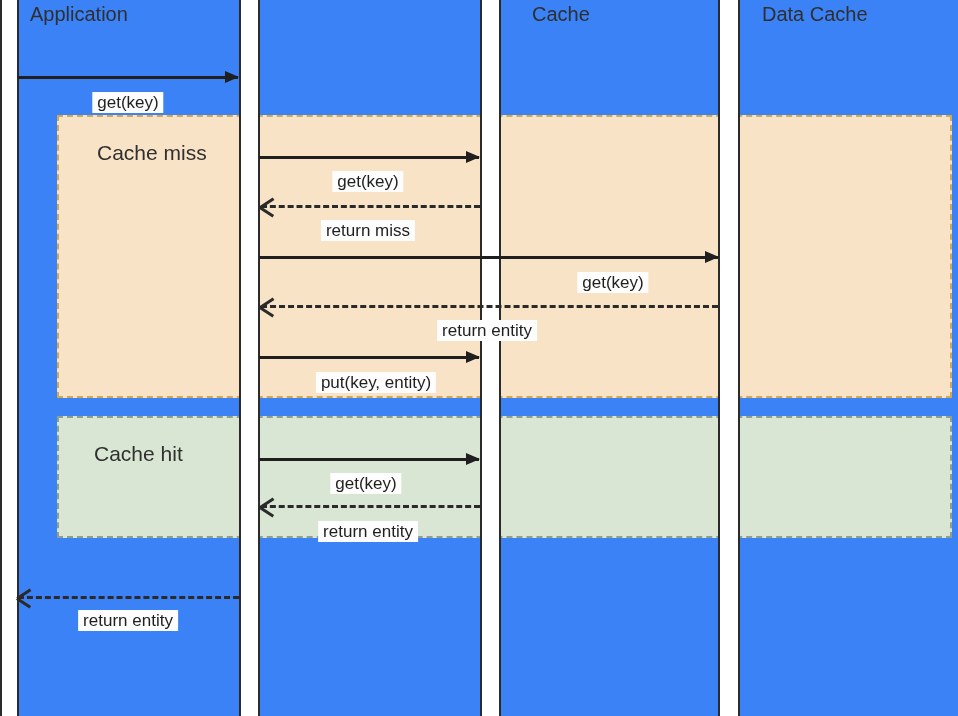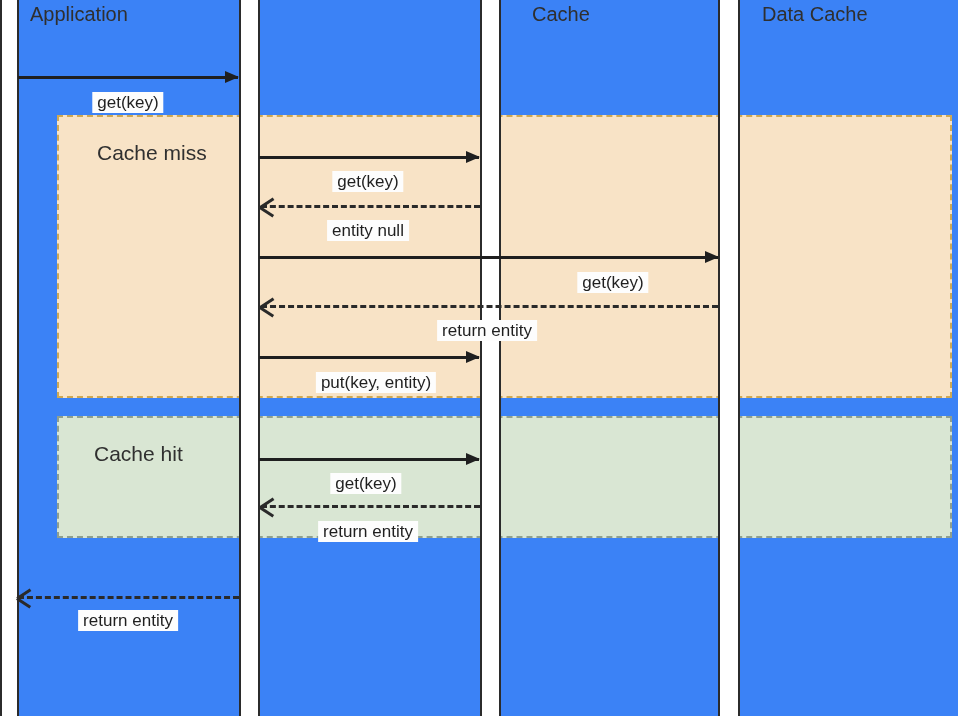--- a/index.html
+++ b/index.html
@@ -120,21 +120,21 @@
   <div class="alabel l0">get(key)</div>
 
   <div class="arrow solid a1">
     <span class="head-right"></span>
   </div>
   <div class="alabel l1">get(key)</div>
 
   <div class="arrow dashed a2">
     <span class="head-left"></span>
   </div>
-  <div class="alabel l2">entity null</div>
+  <div class="alabel l2">return miss</div>
 
   <div class="arrow solid a3">
     <span class="head-right"></span>
   </div>
   <div class="alabel l3">get(key)</div>
 
   <div class="arrow dashed a4">
     <span class="head-left"></span>
   </div>
   <div class="alabel l4">return entity</div>

